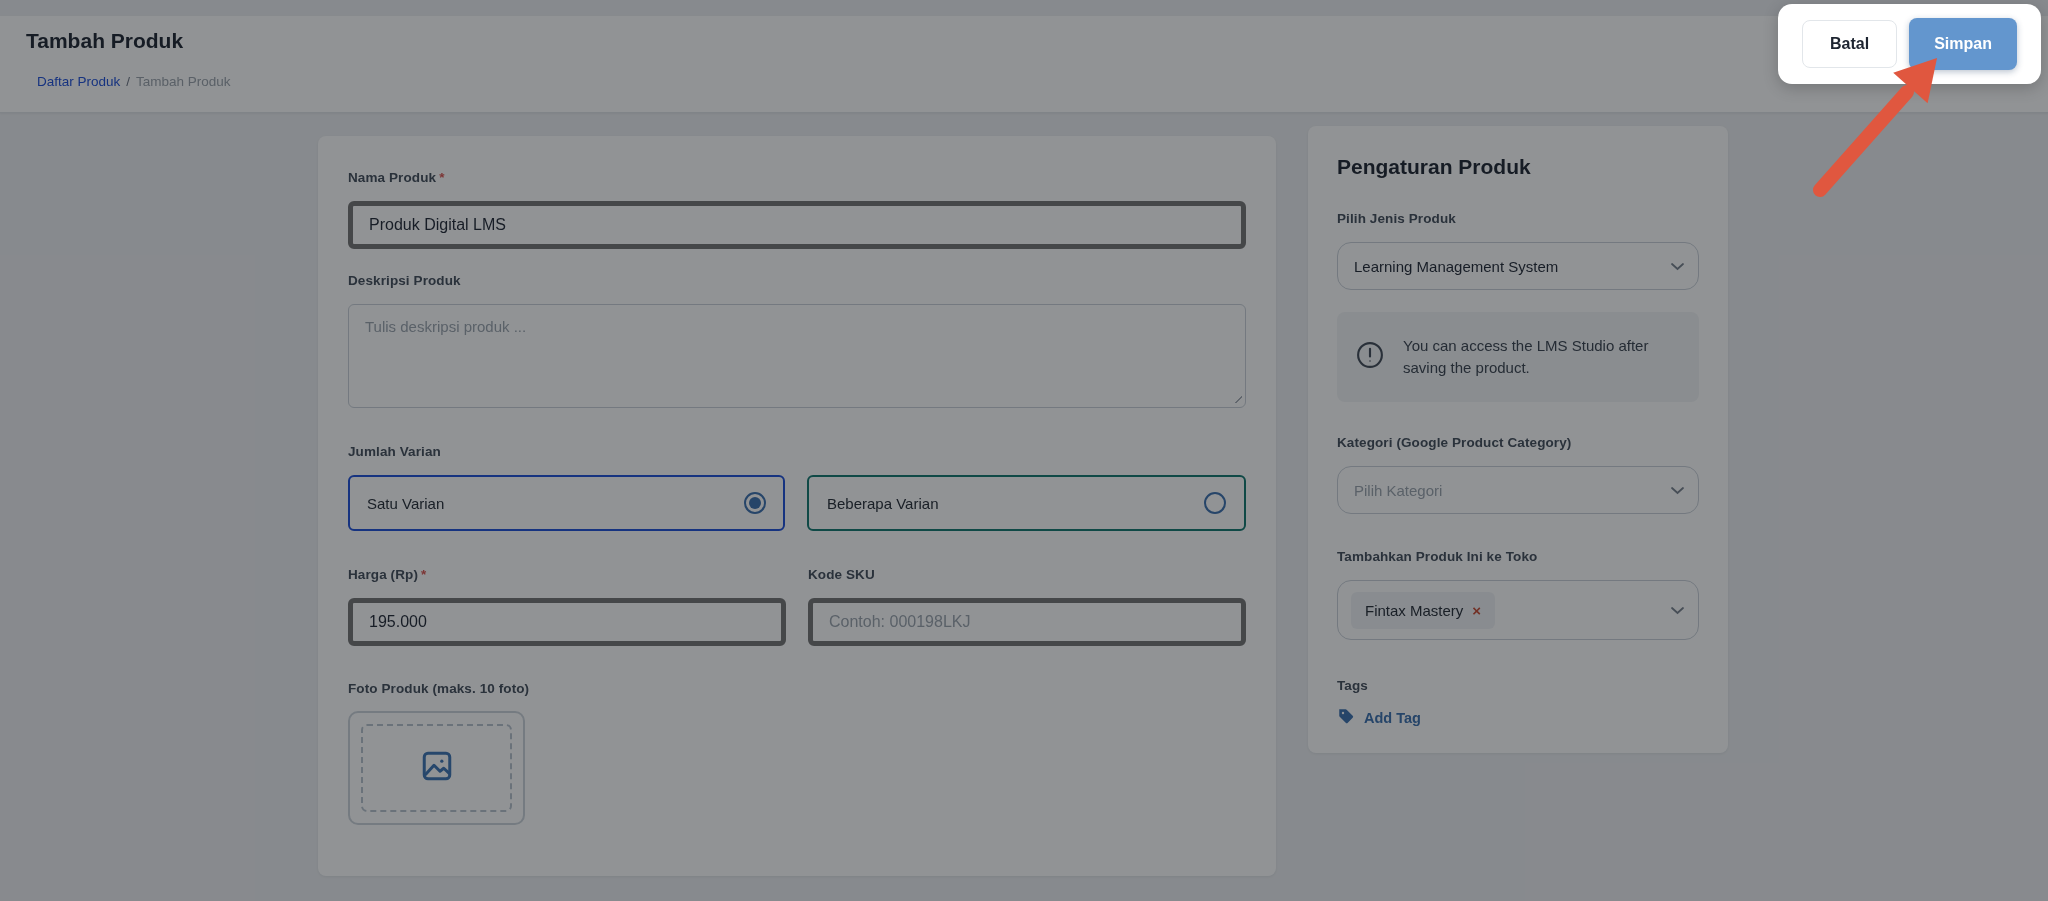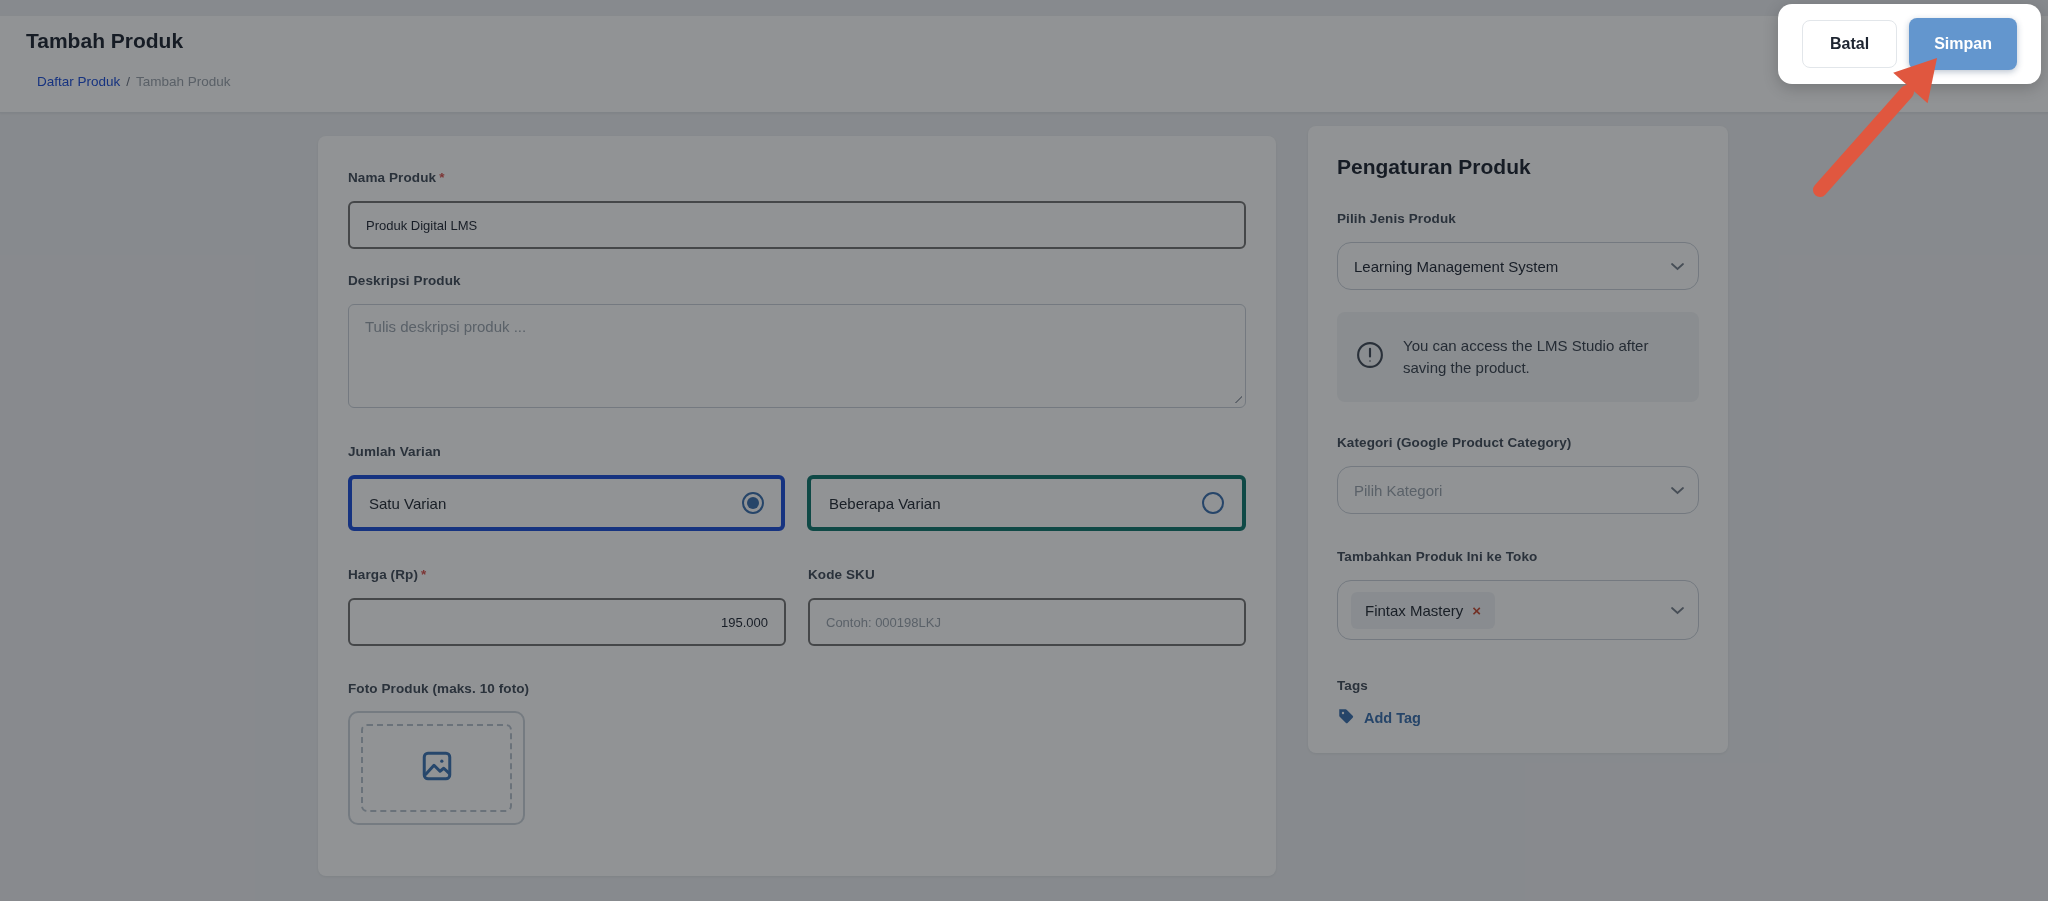--- a/index.html
+++ b/index.html
@@ -38,52 +38,52 @@
   .side-card { left:1308px; top:126px; width:420px; height:627px; padding:29px 29px; }
 
   .field-label {
     font-size:13.5px; font-weight:bold; color:#424c5a;
     letter-spacing:.1px; margin-bottom:16px;
   }
   .req { color:#d9534f; margin-left:3px; }
 
   .text-input {
     width:100%; height:48px;
-    border:2px solid #737373; border-radius:6px;
-    padding:0 16px; font-size:13px; color:#1f2633;
+    border:5px solid #737373; border-radius:6px;
+    padding:0 16px; font-size:16px; color:#1f2633;
     font-family:"Liberation Sans", sans-serif;
     background:#fff; outline:none;
   }
   .text-input::placeholder, textarea::placeholder { color:#9aa3ad; opacity:1; }
-  .align-right { text-align:right; }
+  .align-right { text-align:left; }
 
   .textarea-wrap { position:relative; }
   textarea.desc-area {
     width:100%; height:104px; resize:none;
     border:1px solid #c9d0d8; border-radius:6px;
     padding:13px 16px; font-size:15px; color:#1f2633;
     font-family:"Liberation Sans", sans-serif; outline:none; display:block;
   }
   .resize-corner {
     position:absolute; right:4px; bottom:5px; width:11px; height:11px;
     background:repeating-linear-gradient(135deg,#a6adb6 0 1.5px,transparent 1.5px 5px);
     clip-path:polygon(100% 0,100% 100%,0 100%);
   }
 
   .section-gap { margin-top:36px; }
   .row2 { display:flex; gap:22px; }
   .col { flex:1 1 0; }
 
   
   .radio-card {
-    height:56px; border:4px solid #0f766e; border-radius:6px;
+    height:56px; border:2px solid #0f766e; border-radius:6px;
     display:flex; align-items:center; justify-content:space-between;
     padding:0 18px; font-size:15px; color:#242b35; cursor:pointer; background:#fff;
   }
-  .radio-card.selected { border:4px solid #1d4ed8; padding:0 17px; }
+  .radio-card.selected { border:2px solid #1d4ed8; padding:0 17px; }
   .radio-circle {
     width:22px; height:22px; border-radius:50%;
     border:2px solid #3a6fae; display:flex; align-items:center; justify-content:center;
     flex:0 0 auto; background:#fff;
   }
   .radio-circle .dot { width:12px; height:12px; border-radius:50%; background:#3a6fae; display:none; }
   .radio-circle.checked .dot { display:block; }
 
   
   .upload-outer {

